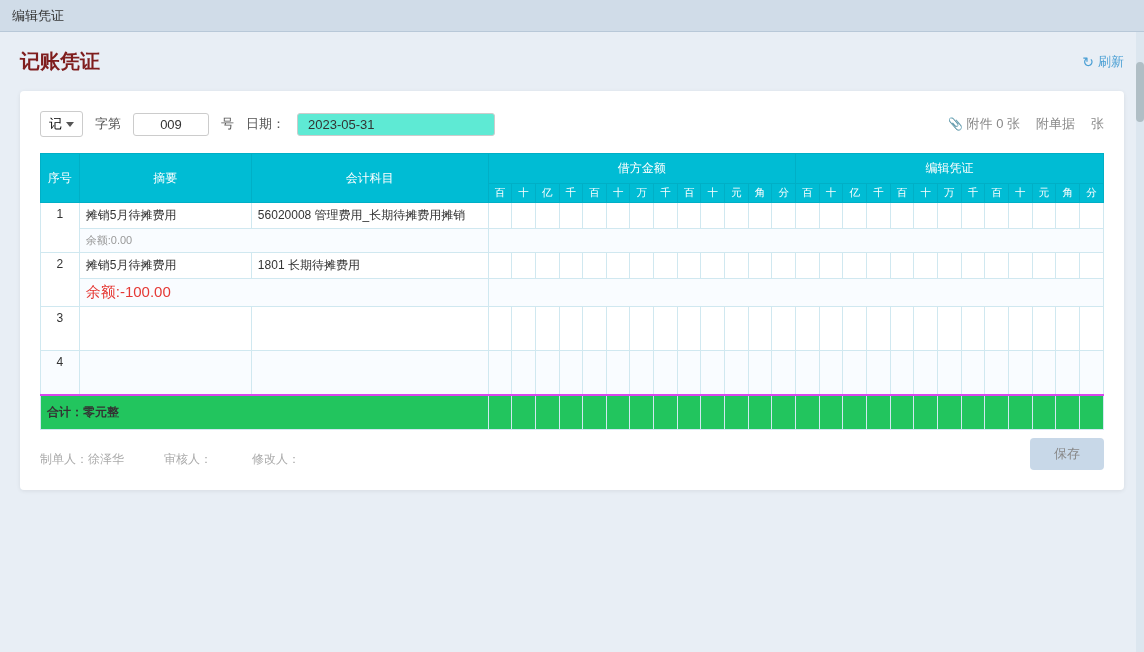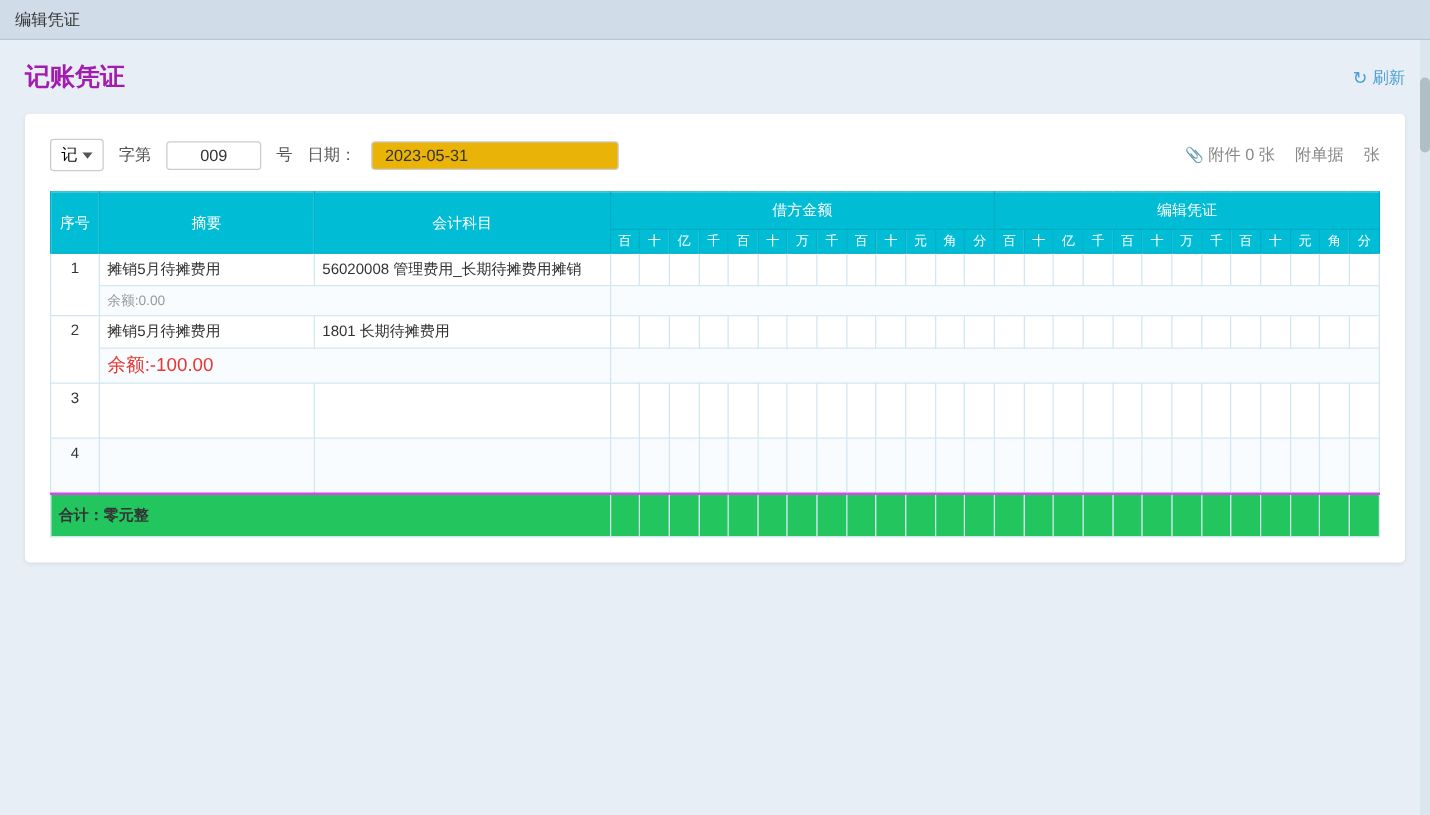--- a/index.html
+++ b/index.html
@@ -28,21 +28,21 @@
     }
     .page-header {
       display: flex;
       justify-content: space-between;
       align-items: center;
       margin-bottom: 16px;
     }
     .page-title {
       font-size: 20px;
       font-weight: bold;
-      color: #a21caf;
+      color: #7f1d1d;
     }
     .refresh-btn {
       display: flex;
       align-items: center;
       gap: 4px;
       color: #4a9fd4;
       cursor: pointer;
       font-size: 13px;
       background: none;
       border: none;
@@ -82,21 +82,21 @@
       text-align: center;
       font-size: 13px;
       color: #333;
     }
     .date-input {
       border: 1px solid #ccc;
       border-radius: 3px;
       padding: 3px 10px;
       font-size: 13px;
       color: #333;
-      background: #eab308;
+      background: #5eead4;
     }
     .attachment-area {
       margin-left: auto;
       display: flex;
       align-items: center;
       gap: 16px;
       color: #888;
       font-size: 13px;
     }
     .attachment-link {
@@ -524,19 +524,33 @@
               <td class="digit-cell"></td>
               <td class="digit-cell"></td>
               <td class="digit-cell"></td>
               <td class="digit-cell"></td>
               <td class="digit-cell"></td>
               <td class="digit-cell"></td>
           </tr>
         </tbody>
       </table>
 
+      <div class="footer-area">
+        <div class="footer-row">
+          <span>
+            <span>制单人：</span><span>徐泽华</span>
+          </span>
+          <span>
+            <span>审核人：</span><span></span>
+          </span>
+          <span>
+            <span>修改人：</span><span></span>
+          </span>
+        </div>
+        <button class="save-btn">保存</button>
+      </div>
     </div>
   </div>
 
   <div class="scrollbar-track">
     <div class="scrollbar-thumb"></div>
   </div>
 </div>
 
 </body></html>

